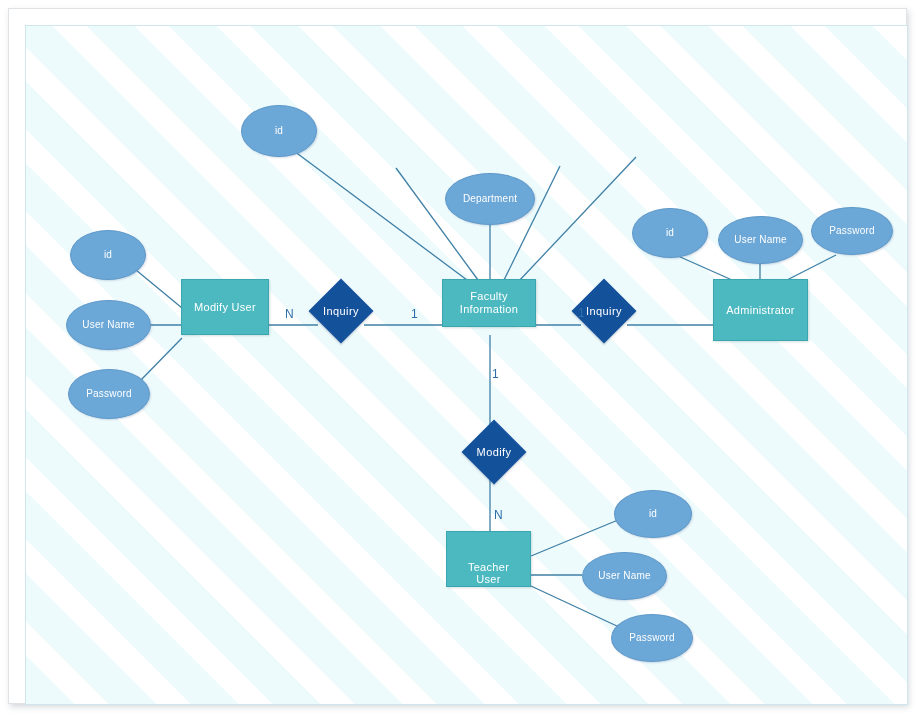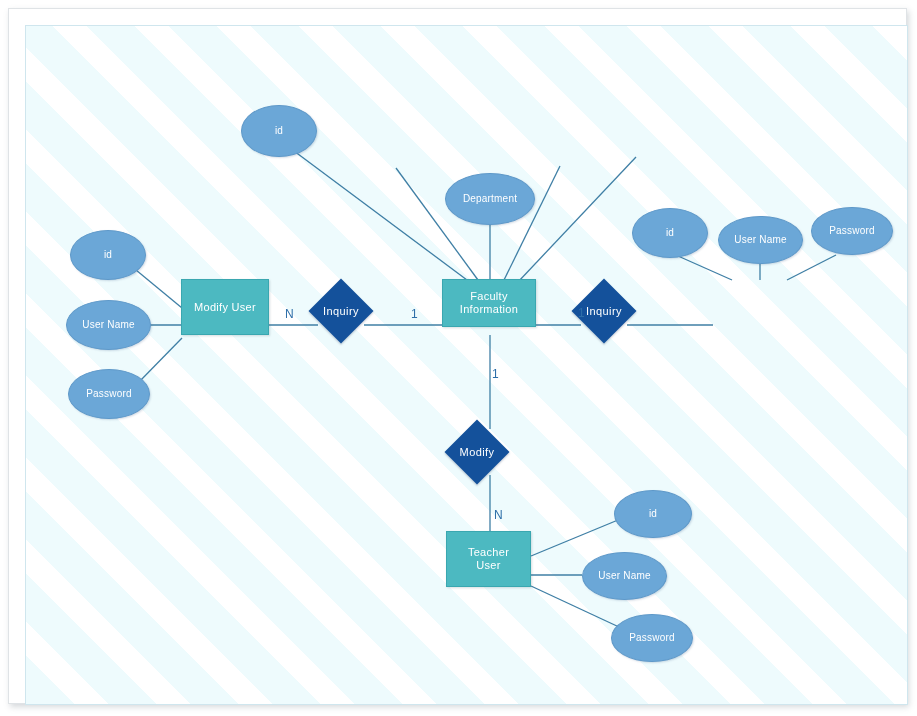--- a/index.html
+++ b/index.html
@@ -162,32 +162,35 @@
           <line x1="556" y1="549" x2="505" y2="549" stroke="#3f7fa5" stroke-width="1.3"></line>
           <line x1="593" y1="601" x2="505" y2="560" stroke="#3f7fa5" stroke-width="1.3"></line>
         </svg>
       <div id="node-layer">
           <div class="node entity" style="left: 155px; top: 253px; width: 88px; height: 56px;">
             <span>Modify User</span>
           </div>
           <div class="node entity" style="left: 416px; top: 253px; width: 94px; height: 48px;">
             <span>Faculty<br>Information</span>
           </div>
-          <div class="node entity" style="left: 420px; top: 505px; width: 85px; height: 56px;">
+          <div class="node entity" style="left: 687px; top: 253px; width: 95px; height: 62px;">
+            <span>Administrator</span>
+          </div>
+          <div class="node entity" style="left: 420px; top: 505px; width: 85px; height: 56px; align-items: flex-end;">
             <span>Teacher<br>User</span>
           </div>
           <div class="relationship-wrap" style="left: 292px; top: 262px; width: 46px; height: 46px;">
             <div class="relationship-shape"></div>
             <div class="relationship-label">Inquiry</div>
           </div>
           <div class="relationship-wrap" style="left: 555px; top: 262px; width: 46px; height: 46px;">
             <div class="relationship-shape"></div>
             <div class="relationship-label">Inquiry</div>
           </div>
-          <div class="relationship-wrap" style="left: 428px; top: 403px; width: 46px; height: 46px;">
+          <div class="relationship-wrap" style="left: 445px; top: 403px; width: 46px; height: 46px;">
             <div class="relationship-shape"></div>
             <div class="relationship-label">Modify</div>
           </div>
           <div class="node attribute" style="left: 44px; top: 204px; width: 76px; height: 50px;">
             <span>id</span>
           </div>
           <div class="node attribute" style="left: 40px; top: 274px; width: 85px; height: 50px;">
             <span>User Name</span>
           </div>
           <div class="node attribute" style="left: 42px; top: 343px; width: 82px; height: 50px;">

